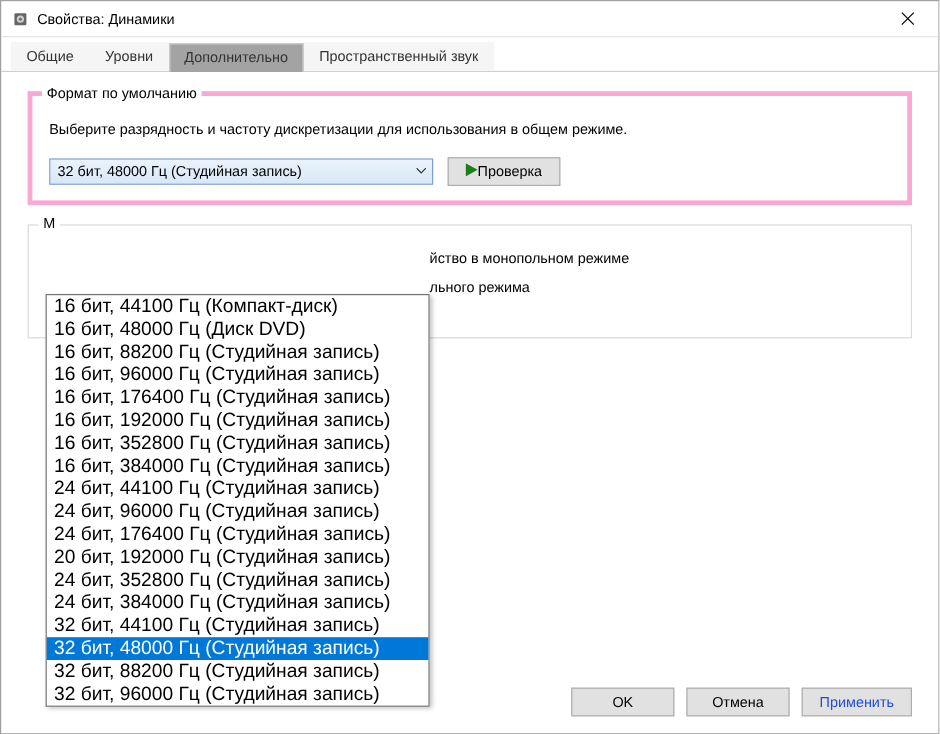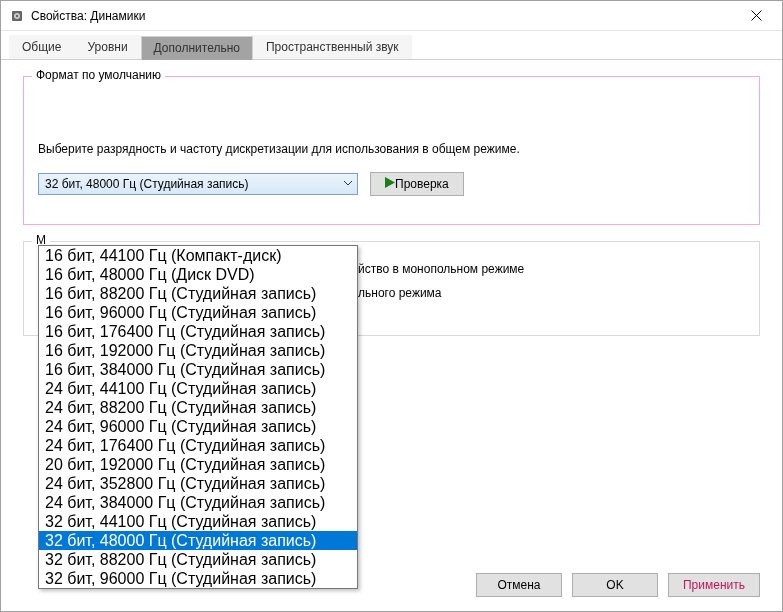--- a/index.html
+++ b/index.html
@@ -69,39 +69,38 @@
     border-color: #d0d0d0;
     position: relative;
     top: 1px;
   }
   .content {
     flex: 1;
     padding: 16px 22px 10px 22px;
     position: relative;
   }
   .group-box {
-    border: 1px solid #f9a8d4;
-    padding: 20px 14px 28px 14px;
+    border: 4px solid #f9a8d4;
+    padding: 20px 14px 12px 14px;
     position: relative;
   }
   .group-box.default-format {
     margin-bottom: 16px;
   }
   .group-title {
     position: absolute;
     top: -9px;
     left: 8px;
     background: #fff;
     padding: 0 4px;
     font-size: 12px;
   }
   .desc {
     margin-bottom: 14px;
     line-height: 1.4;
-    margin-top: 44px;
   }
   .combo-row {
     display: flex;
     align-items: center;
     gap: 12px;
   }
   .combo-box {
     width: 320px;
     height: 22px;
     border: 1px solid #7a9fd6;
@@ -129,21 +128,21 @@
     border: 1px solid #adadad;
     background: #e1e1e1;
     padding: 0 14px;
     display: inline-flex;
     align-items: center;
     gap: 0;
     cursor: pointer;
     font-size: 12px;
   }
   .btn.disabled {
-    color: #be185d;
+    color: #1d4ed8;
     cursor: default;
   }
   .monopoly-group {
     position: relative;
     border: 1px solid #d9d9d9;
     padding: 20px 14px 16px 14px;
   }
   .monopoly-body {
     padding-left: 0;
   }
@@ -261,34 +260,34 @@
       </div>
     </div>
 
     <div class="dropdown-list" id="dropdown">
         <div class="dropdown-item">16 бит, 44100 Гц (Компакт-диск)</div>
         <div class="dropdown-item">16 бит, 48000 Гц (Диск DVD)</div>
         <div class="dropdown-item">16 бит, 88200 Гц (Студийная запись)</div>
         <div class="dropdown-item">16 бит, 96000 Гц (Студийная запись)</div>
         <div class="dropdown-item">16 бит, 176400 Гц (Студийная запись)</div>
         <div class="dropdown-item">16 бит, 192000 Гц (Студийная запись)</div>
+        <div class="dropdown-item">16 бит, 352800 Гц (Студийная запись)</div>
         <div class="dropdown-item">16 бит, 384000 Гц (Студийная запись)</div>
         <div class="dropdown-item">24 бит, 44100 Гц (Студийная запись)</div>
-        <div class="dropdown-item">24 бит, 88200 Гц (Студийная запись)</div>
         <div class="dropdown-item">24 бит, 96000 Гц (Студийная запись)</div>
         <div class="dropdown-item">24 бит, 176400 Гц (Студийная запись)</div>
         <div class="dropdown-item">20 бит, 192000 Гц (Студийная запись)</div>
         <div class="dropdown-item">24 бит, 352800 Гц (Студийная запись)</div>
         <div class="dropdown-item">24 бит, 384000 Гц (Студийная запись)</div>
         <div class="dropdown-item">32 бит, 44100 Гц (Студийная запись)</div>
         <div class="dropdown-item selected">32 бит, 48000 Гц (Студийная запись)</div>
         <div class="dropdown-item">32 бит, 88200 Гц (Студийная запись)</div>
         <div class="dropdown-item">32 бит, 96000 Гц (Студийная запись)</div>
       </div>
 
     <div class="button-row">
+      <button class="btn">OK</button>
       <button class="btn">Отмена</button>
-      <button class="btn">OK</button>
       <button class="btn disabled">Применить</button>
     </div>
 
   </div>
 </div>
 
 </body></html>

